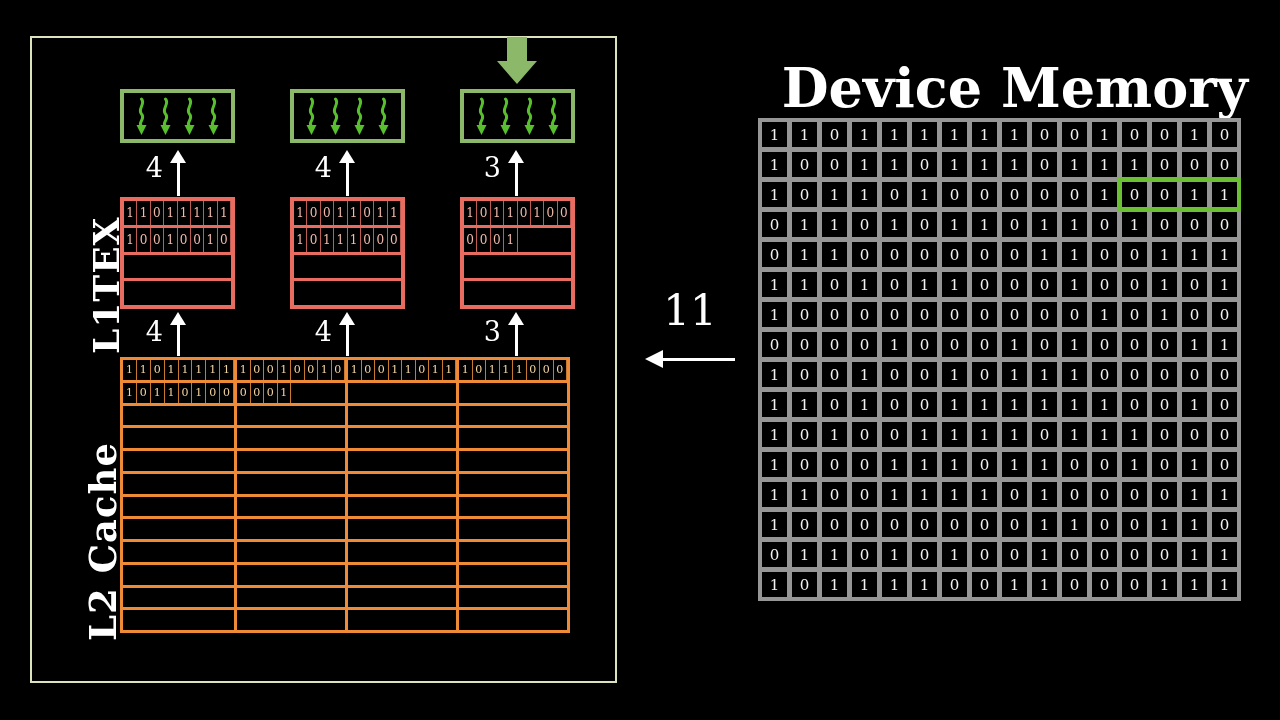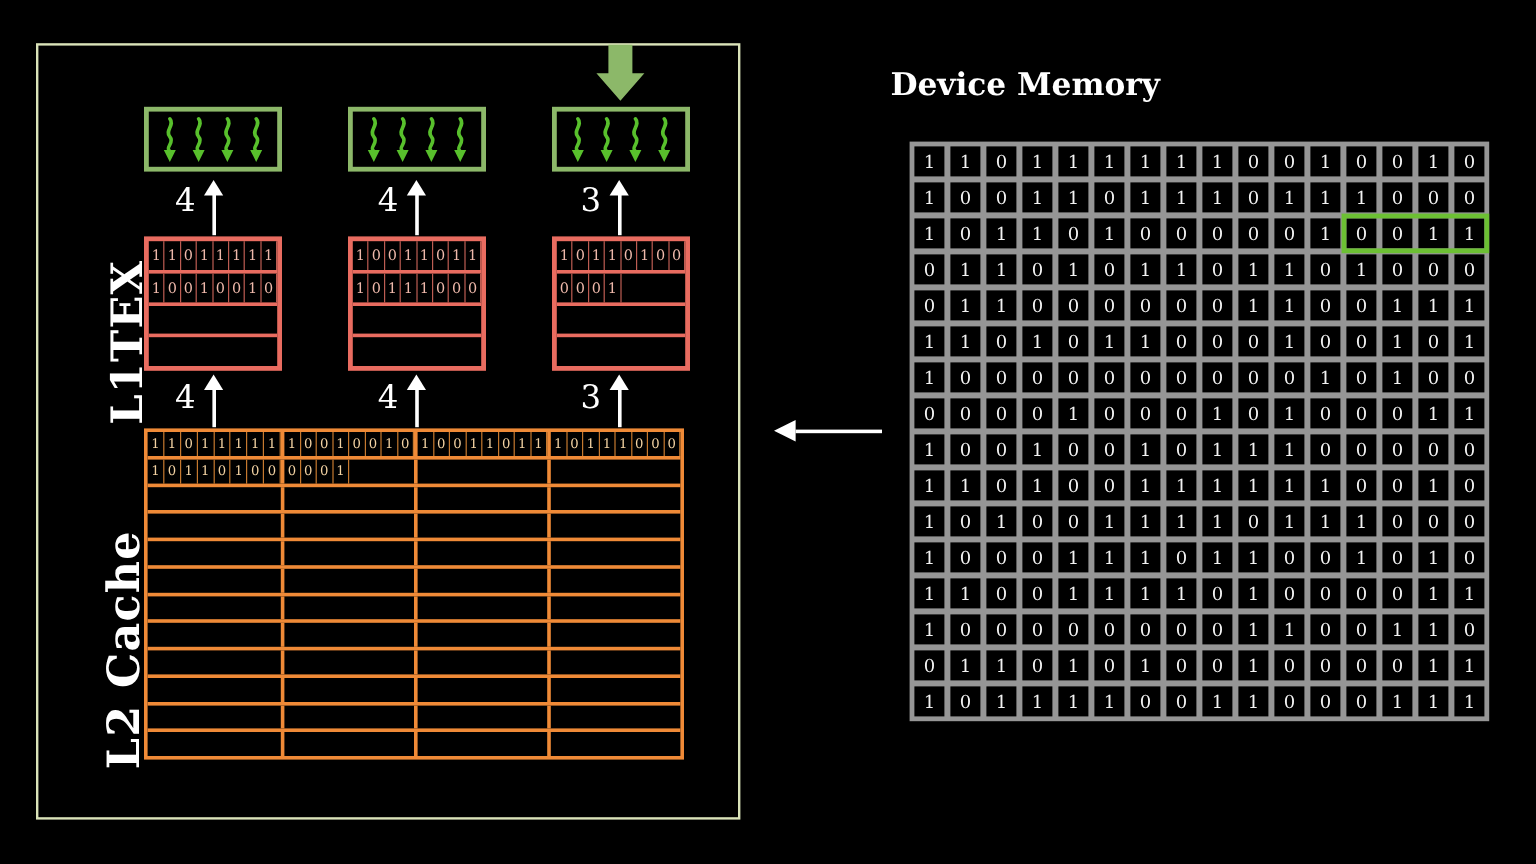--- a/index.html
+++ b/index.html
@@ -52,22 +52,22 @@
 
   
   .transfer-label{position:absolute;left:652px;top:286px;width:76px;text-align:center;
                   color:#fff;font-size:42px;}
   .left-arrow{position:absolute;left:645px;top:350px;display:flex;align-items:center;}
   .la-head{width:0;height:0;border-top:9px solid transparent;border-bottom:9px solid transparent;
            border-right:18px solid #fff;}
   .la-line{width:72px;height:3px;background:#fff;}
 
   
-  .dm-title{position:absolute;left:742px;top:56px;width:484px;text-align:left;
-            color:#fff;font-size:26px;font-weight:bold;}
+  .dm-title{position:absolute;left:764px;top:56px;width:484px;text-align:right;
+            color:#fff;font-size:54px;font-weight:bold;}
   .dm-grid{position:absolute;left:758px;top:118px;width:483px;height:483px;background:#969696;
            box-sizing:border-box;padding:4px;display:grid;
            grid-template-columns:repeat(16,25px);grid-template-rows:repeat(16,25px);gap:5px;}
   .dm-cell{background:#000;color:#f2f2f2;font-size:15px;
            display:flex;align-items:center;justify-content:center;}
   .dm-highlight{position:absolute;box-sizing:border-box;border:4px solid #6cc033;}
 </style>
 </head>
 <body>
 
@@ -356,20 +356,21 @@
         <div class="l2-group"></div>
       </div>
       <div class="l2-row">
         <div class="l2-group"></div>
         <div class="l2-group"></div>
         <div class="l2-group"></div>
         <div class="l2-group"></div>
       </div>
     </div>
 
+  <div class="transfer-label">11</div>
   <div class="left-arrow">
     <div class="la-head"></div>
     <div class="la-line"></div>
   </div>
 
   <div class="dm-title">Device Memory</div>
   <div class="dm-grid">
       <div class="dm-cell">1</div>
       <div class="dm-cell">1</div>
       <div class="dm-cell">0</div>

